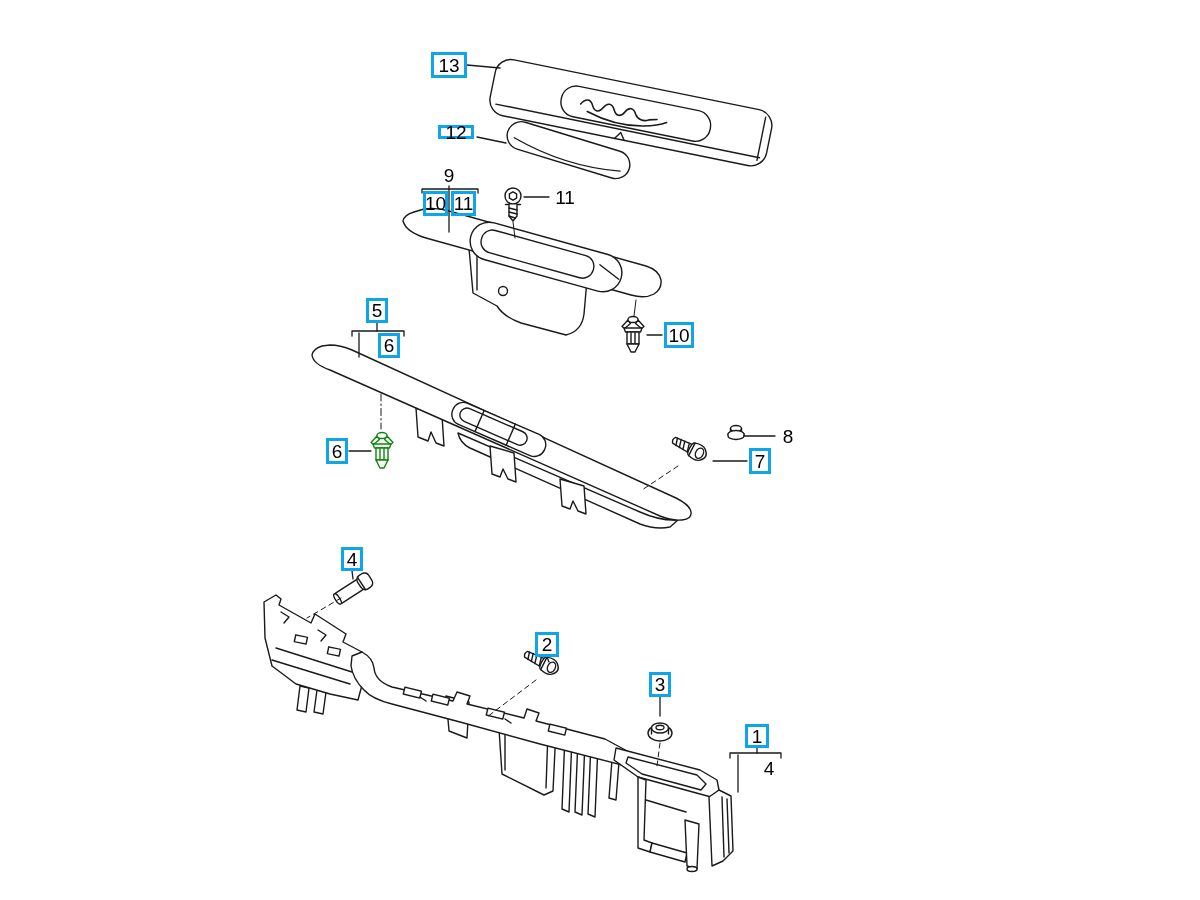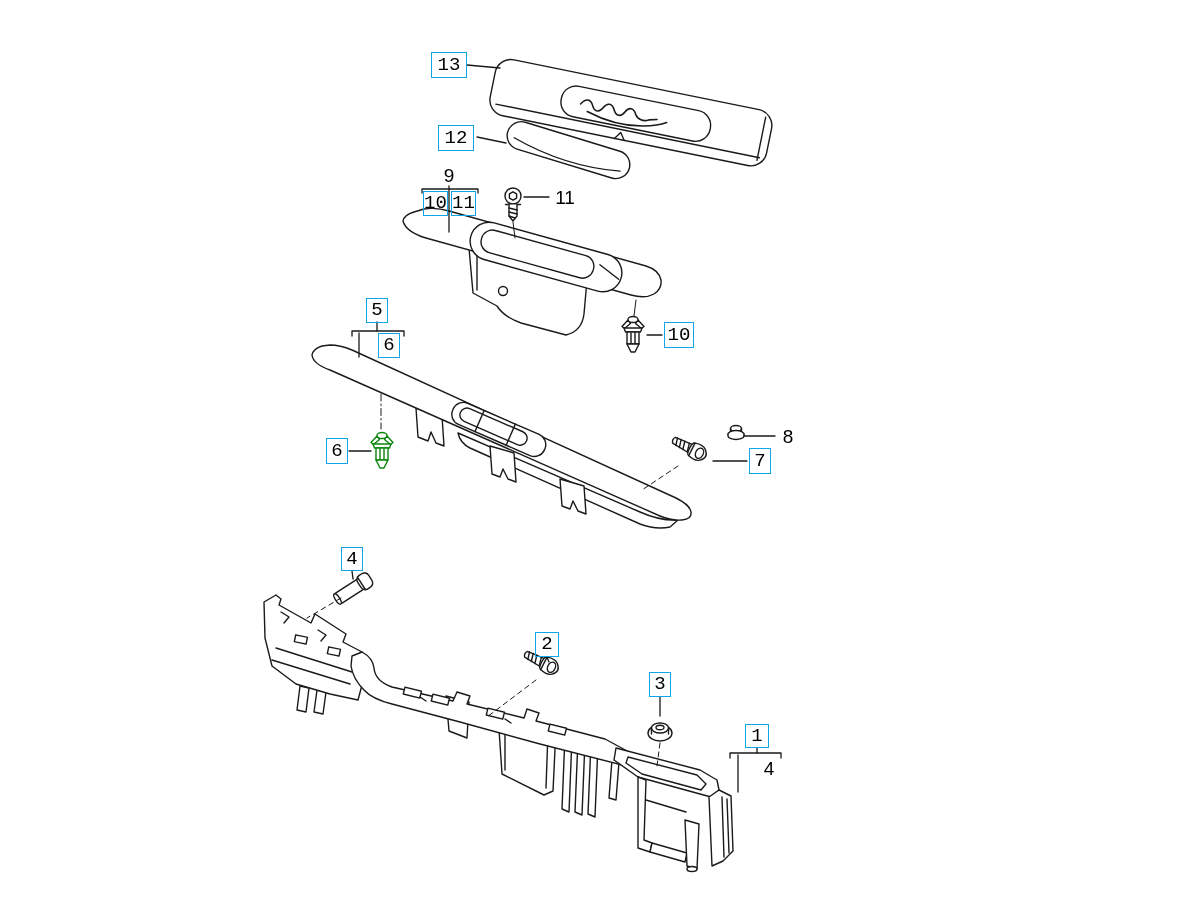--- a/index.html
+++ b/index.html
@@ -4,21 +4,21 @@
 <style>
   html,body{margin:0;padding:0;background:#ffffff;}
   .stage{position:relative;width:1200px;height:900px;background:#ffffff;overflow:hidden;
          font-family:"Liberation Sans", sans-serif;}
   .art{position:absolute;left:0;top:0;}
   .callout{
     position:absolute;display:flex;align-items:center;justify-content:center;
     font:19px "Liberation Sans", sans-serif;color:#000;line-height:1;
     box-sizing:border-box;background:transparent;cursor:pointer;
   }
-  .hotspot{border:1px solid #0ea5e9;font-family:Liberation Mono, monospace;}
+  .hotspot{border:3px solid #0ea5e9;}
 </style>
 </head>
 <body>
 
 <div class="stage">
 
 <svg class="art" width="1200" height="900" viewBox="0 0 1200 900" fill="none" stroke="#1a1a1a" stroke-width="1.4" stroke-linejoin="round" stroke-linecap="round">
 
   <defs>
 
@@ -198,21 +198,21 @@
     <path d="M660,697 L660,716"></path>
     <path d="M660,743 L657,766" stroke-dasharray="5 4" stroke-width="1"></path>
 
     <path d="M757,748 L757,753"></path>
     <path d="M730,758 L730,753 L781,753 L781,758"></path>
     <path d="M738,755 L738,792"></path>
   </g>
 </svg>
 
 <div class="callout hotspot" style="left:431px;top:52px;width:36px;height:26px">13</div>
-<div class="callout hotspot" style="left:438px;top:125px;width:36px;height:26px">12</div>
+<div class="callout hotspot" style="left:438px;top:125px;width:36px;height:14px">12</div>
 <div class="callout" style="left:438px;top:162px;width:22px;height:26px">9</div>
 <div class="callout hotspot" style="left:423px;top:191px;width:25px;height:25px">10</div>
 <div class="callout hotspot" style="left:451px;top:191px;width:25px;height:25px">11</div>
 <div class="callout" style="left:551px;top:184px;width:28px;height:26px">11</div>
 <div class="callout hotspot" style="left:664px;top:322px;width:30px;height:26px">10</div>
 <div class="callout hotspot" style="left:366px;top:298px;width:22px;height:25px">5</div>
 <div class="callout hotspot" style="left:378px;top:333px;width:22px;height:25px">6</div>
 <div class="callout hotspot" style="left:326px;top:438px;width:22px;height:26px">6</div>
 <div class="callout" style="left:777px;top:423px;width:22px;height:26px">8</div>
 <div class="callout hotspot" style="left:749px;top:448px;width:22px;height:26px">7</div>

